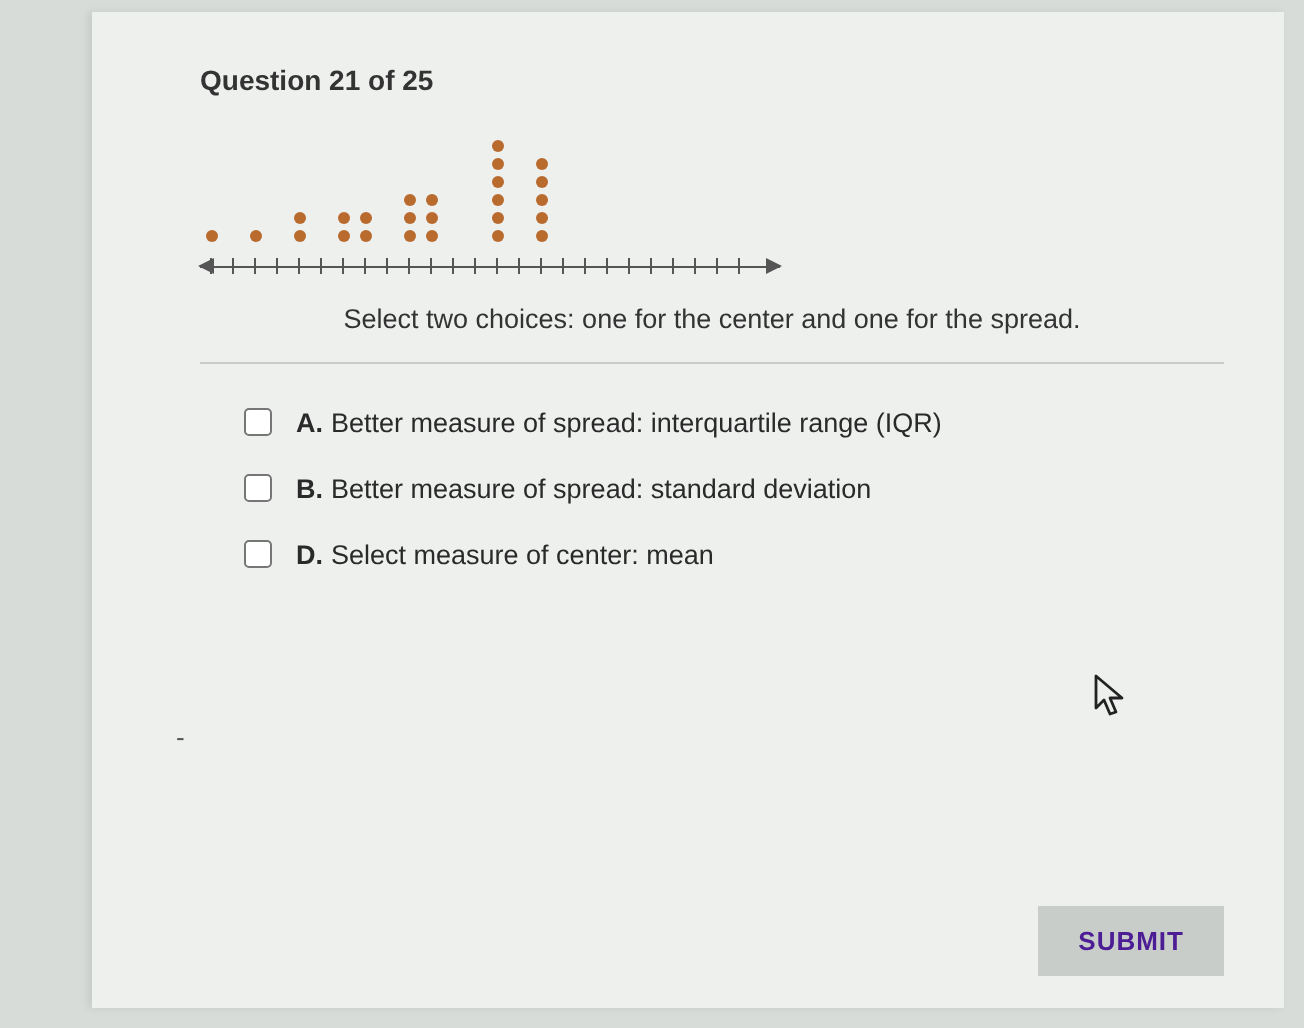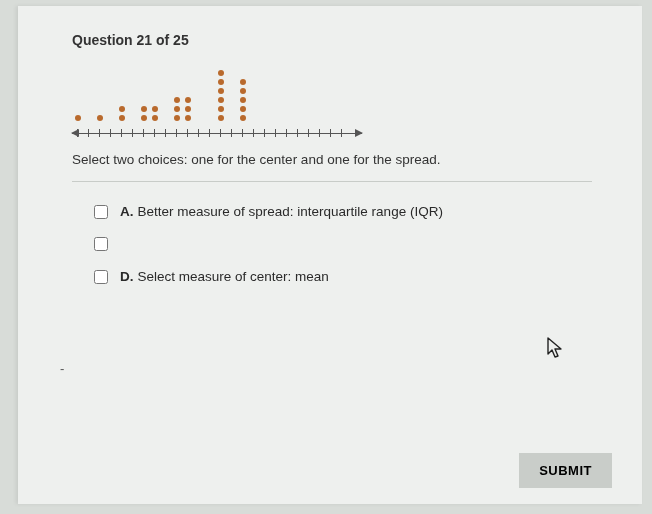--- a/index.html
+++ b/index.html
@@ -11,42 +11,43 @@
       padding: 6px 10px 10px 18px;
       color: #2a2a2a;
       position: relative;
     }
     .sheet {
       background: #eef0ee;
       padding: 26px 30px 32px 54px;
       height: 100%;
       box-shadow: -2px 0 4px rgba(0,0,0,.08);
       position: relative;
+      margin-left: 28px;
     }
     .qnum { font-weight: bold; font-size: 14px; color: #333; margin-bottom: 14px; }
     .stem { font-size: 14px; color: #333; line-height: 1.35; margin-bottom: 18px; max-width: 520px;}
     .dotplot { margin: 10px 0 6px 0; }
     .dot-cols { display: flex; align-items: flex-end; height: 62px; }
     .col { width: 11px; display: flex; flex-direction: column; align-items: center; justify-content: flex-end; }
     .dot { width: 6px; height: 6px; border-radius: 50%; background: #b96a2d; margin-bottom: 3px; }
     .axis { position: relative; height: 14px; margin-top: 2px; }
     .axis-line { position: absolute; top: 7px; left: 0; right: 0; height: 1px; background: #555; }
     .arrow-l, .arrow-r { position: absolute; top: 3px; width: 0; height: 0; border-top: 4px solid transparent; border-bottom: 4px solid transparent; }
     .arrow-l { left: -1px; border-right: 8px solid #555; }
     .arrow-r { right: -1px; border-left: 8px solid #555; }
     .ticks { position: absolute; top: 3px; left: 0; right: 0; display: flex; }
     .tick { width: 11px; display: flex; justify-content: center; }
     .tick span { display: block; width: 1px; height: 8px; background: #555; }
-    .instruct { font-size: 13.5px; color: #333; margin-top: 12px; padding-bottom: 14px; border-bottom: 1px solid #c8ccc8; max-width: 520px;}
+    .instruct { font-size: 13.5px; color: #333; margin-top: 12px; padding-bottom: 14px; border-bottom: 1px solid #c8ccc8; max-width: 520px; text-align: center;}
     .choices { margin-top: 22px; padding-left: 22px; }
-    .choice { display: flex; align-items: center; margin-bottom: 18px; font-size: 13.5px; }
+    .choice { display: flex; align-items: flex-start; margin-bottom: 18px; font-size: 13.5px; }
     .choice input { width: 14px; height: 14px; margin-right: 12px; accent-color: #666; }
     .choice .letter { font-weight: bold; margin-right: 4px; }
     .submit-wrap { position: absolute; right: 30px; bottom: 16px; }
-    .submit { background: #c9cdc9; color: #000000; border: none; padding: 10px 20px; font-size: 13px; font-weight: bold; letter-spacing: .5px; cursor: pointer; }
+    .submit { background: #c9cdc9; color: #4c1d95; border: none; padding: 10px 20px; font-size: 13px; font-weight: bold; letter-spacing: .5px; cursor: pointer; }
     .cursor-svg { position: absolute; right: 76px; top: 330px; }
     .dash { position:absolute; left: 42px; top: 355px; color:#555; font-size:13px;}
   </style>
 </head>
 <body>
 
 <div class="sheet">
 
   <div class="qnum">Question 21 of 25</div>
 
@@ -200,20 +201,21 @@
 
   <div class="dash">-</div>
 
   <div class="choices">
     <label class="choice">
       <input type="checkbox" style="">
       <span><span class="letter">A.</span><span>Better measure of spread: interquartile range (IQR)</span></span>
     </label>
     <label class="choice">
       <input type="checkbox" style="">
+      <span><span class="letter">B.</span><span>Better measure of spread: standard deviation</span></span>
     </label>
     <label class="choice">
       <input type="checkbox" style="">
       <span><span class="letter">D.</span><span>Select measure of center: mean</span></span>
     </label>
   </div>
 
   <svg class="cursor-svg" width="20" height="24" viewBox="0 0 20 24">
     <path d="M2 2 L2 18 L6 14 L9 21 L12 20 L9 13 L15 13 Z" fill="none" stroke="#222" stroke-width="1.4" stroke-linejoin="round"></path>
   </svg>

